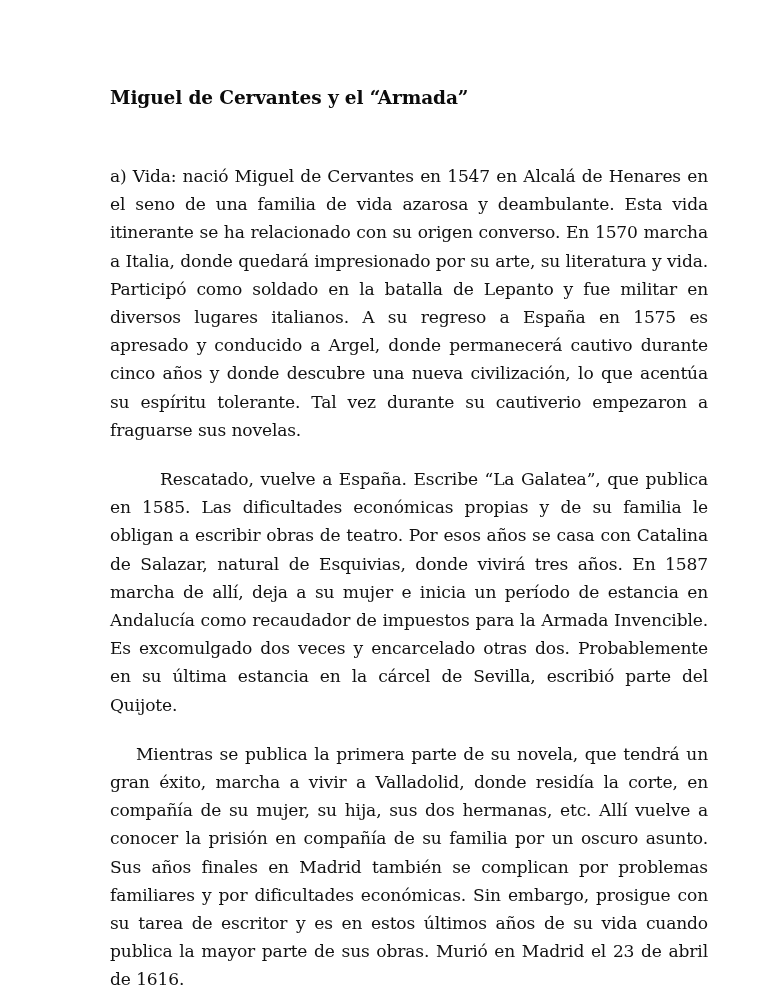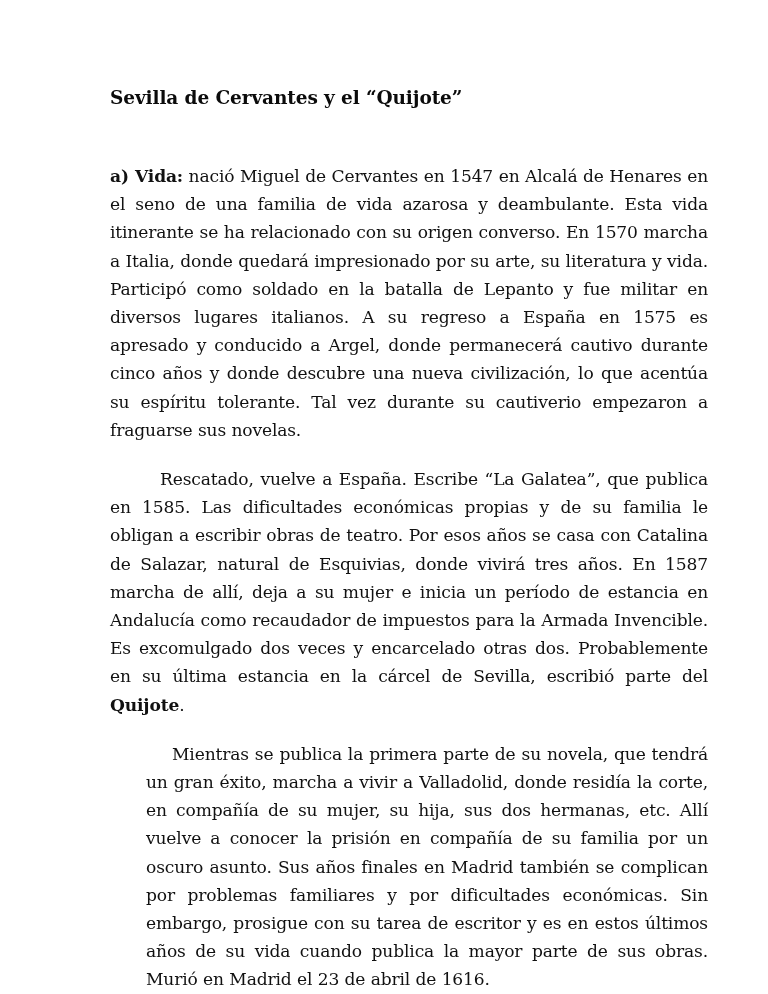--- a/index.html
+++ b/index.html
@@ -65,32 +65,32 @@
     hyphens: none;
     -webkit-hyphens: none;
   }
 
   p.para + p.para {
     margin-top: 21px;
   }
 
   p.para-1 { text-indent: 0; }
   p.para-2 { text-indent: 50px; }
-  p.para-3 { text-indent: 26px; margin-left: 36px; }
+  p.para-3 { text-indent: 26px; }
 
-  .b { font-weight: bold; }
+  .b { font-weight: normal; }
   .i { }
 </style>
 </head>
 <body>
 
 <div class="page">
   <div class="content">
 
-    <h1 class="doc-title">Sevilla de Cervantes y el “Quijote”</h1>
+    <h1 class="doc-title">Miguel de Cervantes y el “Armada”</h1>
 
     <div class="body-block">
 
       <p class="para para-1"><span class="b">a) Vida:</span><span> nació Miguel de Cervantes en 1547 en Alcalá de Henares en el seno de una familia de vida azarosa y deambulante. Esta vida itinerante se ha relacionado con su origen converso. En 1570 marcha a Italia, donde quedará impresionado por su arte, su literatura y vida. Participó como soldado en la batalla de Lepanto y fue militar en diversos lugares italianos. A su regreso a España en 1575 es apresado y conducido a Argel, donde permanecerá cautivo durante cinco años y donde descubre una nueva civilización, lo que acentúa su espíritu tolerante. Tal vez durante su cautiverio empezaron a fraguarse sus novelas.</span></p>
 
       <p class="para para-2"><span>Rescatado, vuelve a España. Escribe </span><span class="i">“La Galatea”</span><span>, que publica en 1585. Las dificultades económicas propias y de su familia le obligan a escribir obras de teatro. Por esos años se casa con Catalina de Salazar, natural de Esquivias, donde vivirá tres años. En 1587 marcha de allí, deja a su mujer e inicia un período de estancia en Andalucía como recaudador de impuestos para la Armada Invencible. Es excomulgado dos veces y encarcelado otras dos. Probablemente en su última estancia en la cárcel de Sevilla, escribió parte del </span><span class="b">Quijote</span><span>.</span></p>
 
       <p class="para para-3"><span>Mientras se publica la primera parte de su novela, que tendrá un gran éxito, marcha a vivir a Valladolid, donde residía la corte, en compañía de su mujer, su hija, sus dos hermanas, etc. Allí vuelve a conocer la prisión en compañía de su familia por un oscuro asunto. Sus años finales en Madrid también se complican por problemas familiares y por dificultades económicas. Sin embargo, prosigue con su tarea de escritor y es en estos últimos años de su vida cuando publica la mayor parte de sus obras. Murió en Madrid el 23 de abril de 1616.</span></p>
 
     </div>

